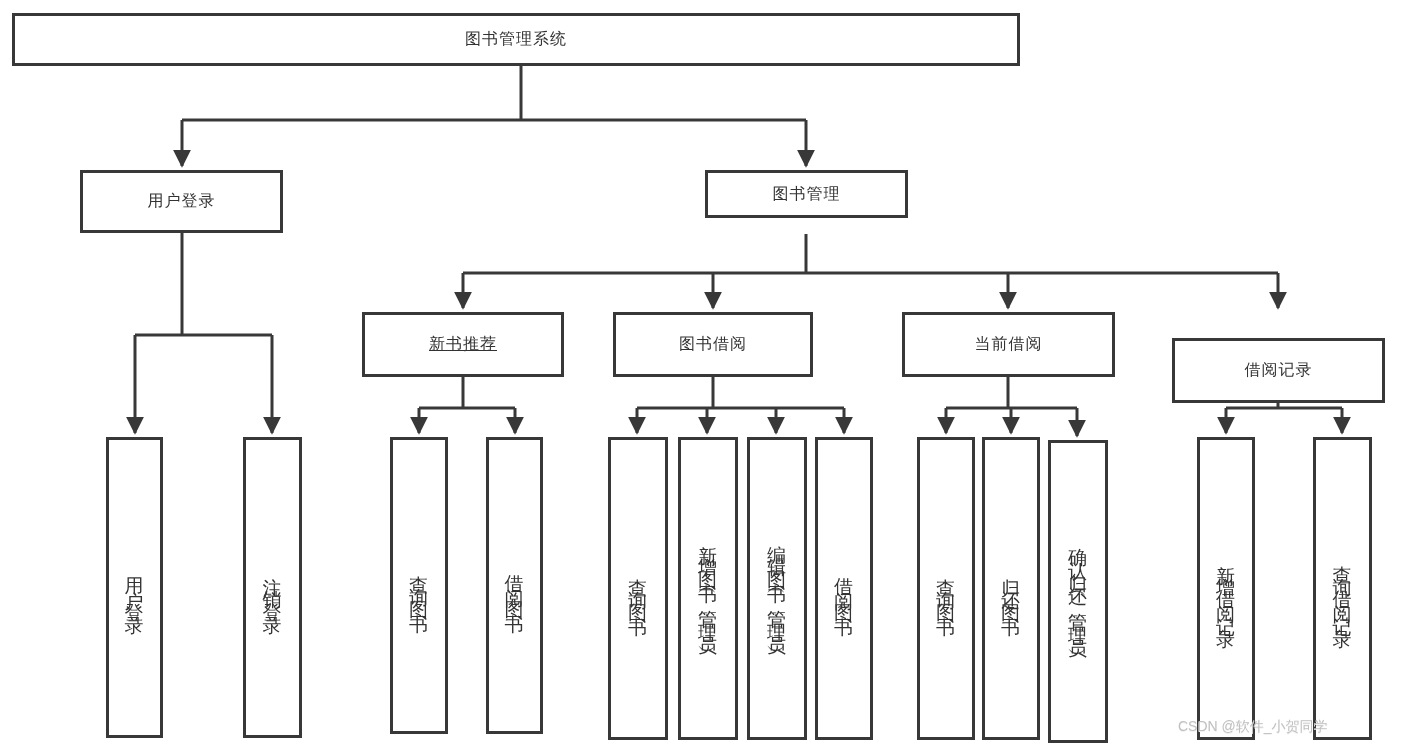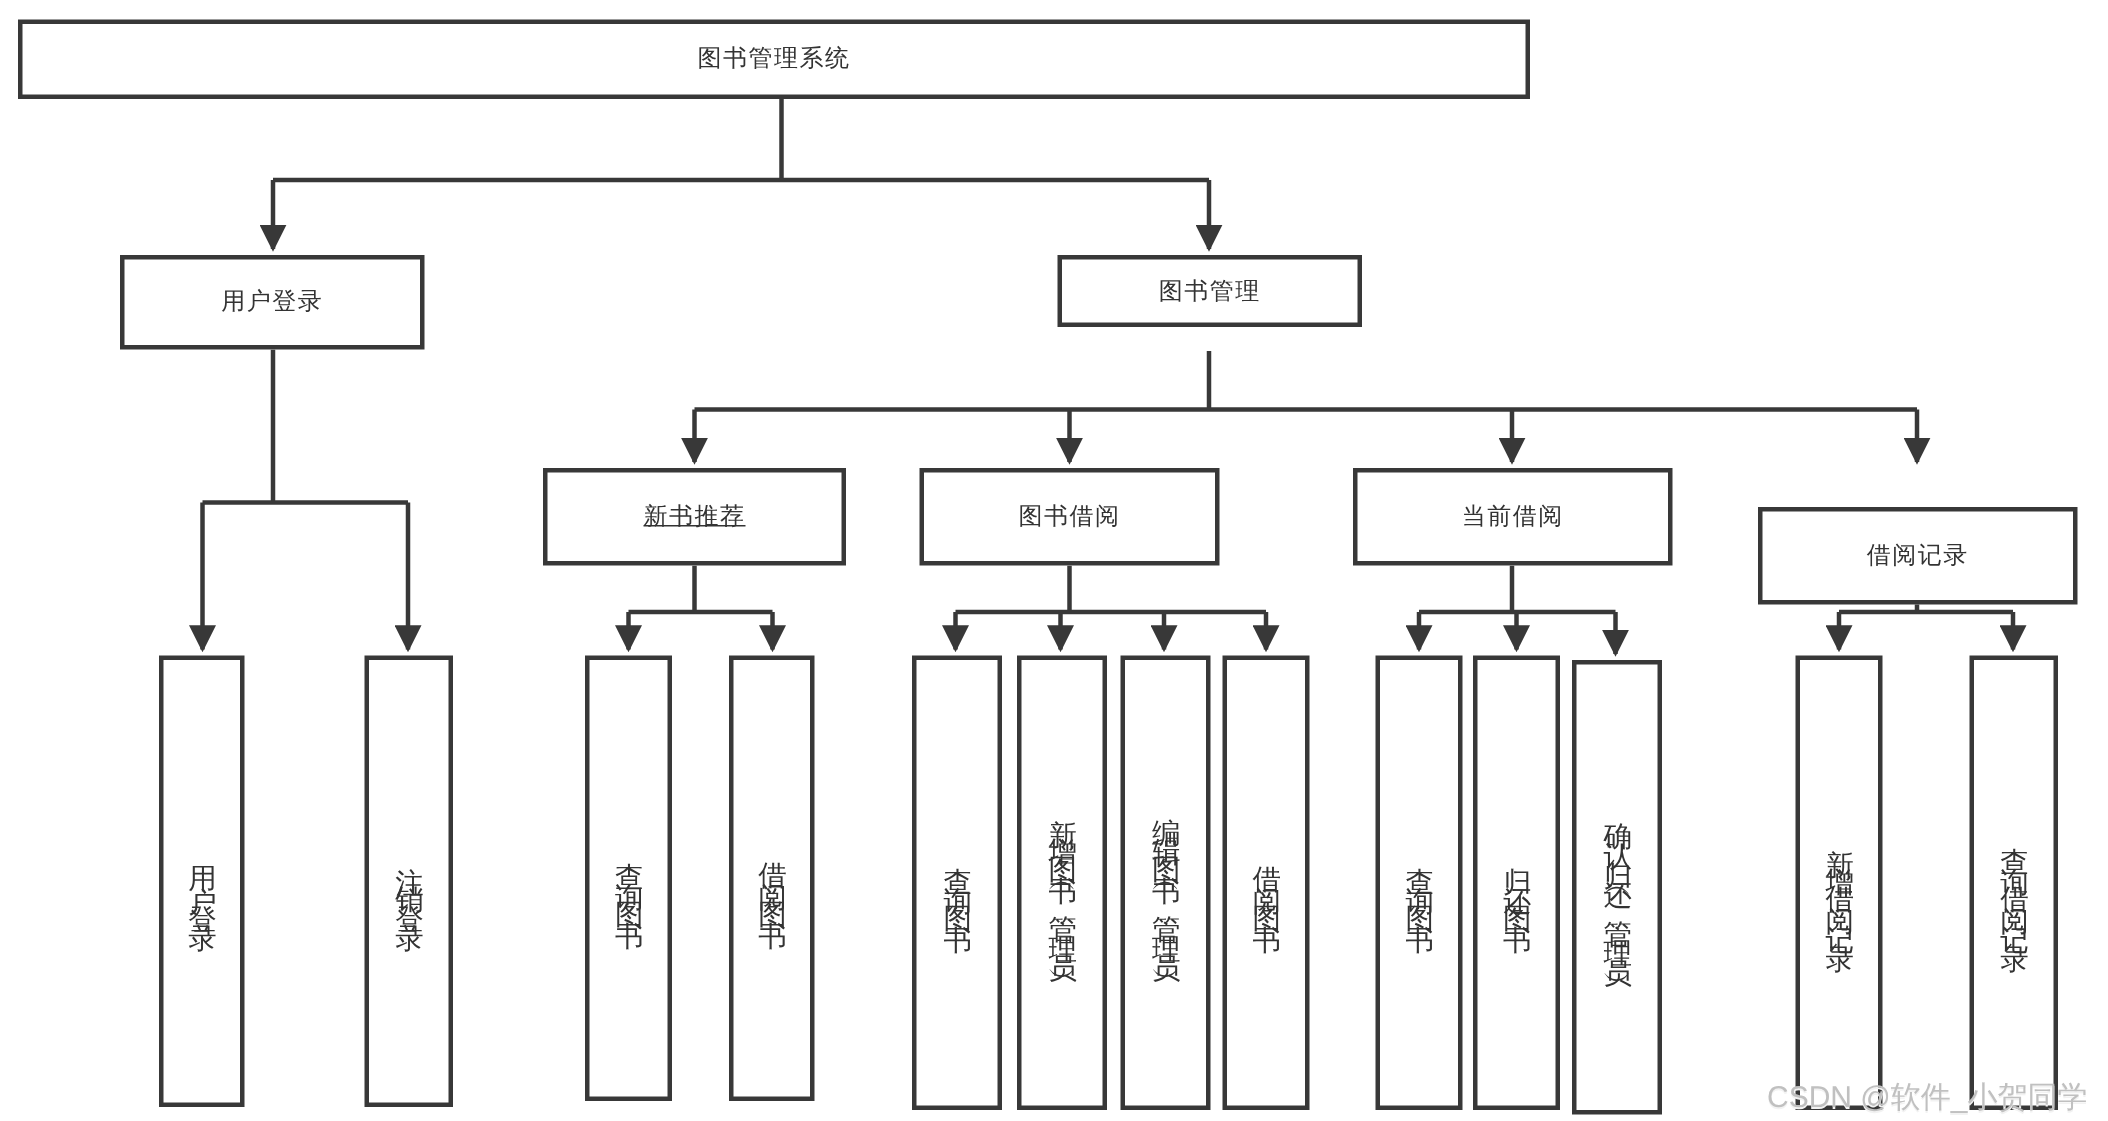--- a/index.html
+++ b/index.html
@@ -57,21 +57,21 @@
   #l-c4 { left: 815px;  top: 437px; width: 58px; height: 303px; }
   #l-d1 { left: 917px;  top: 437px; width: 58px; height: 303px; }
   #l-d2 { left: 982px;  top: 437px; width: 58px; height: 303px; }
   #l-d3 { left: 1048px; top: 440px; width: 60px; height: 303px; }
   #l-e1 { left: 1197px; top: 437px; width: 58px; height: 303px; }
   #l-e2 { left: 1313px; top: 437px; width: 59px; height: 303px; }
   #watermark {
     position: absolute;
     left: 1178px;
     top: 718px;
-    font-size: 20px;
+    font-size: 14px;
     color: #c0c0c0;
     text-shadow: 0 1px 0 #f2f2f2;
     z-index: 3;
     white-space: nowrap;
   }
 </style>
 </head>
 <body>
 
 <div id="canvas">

